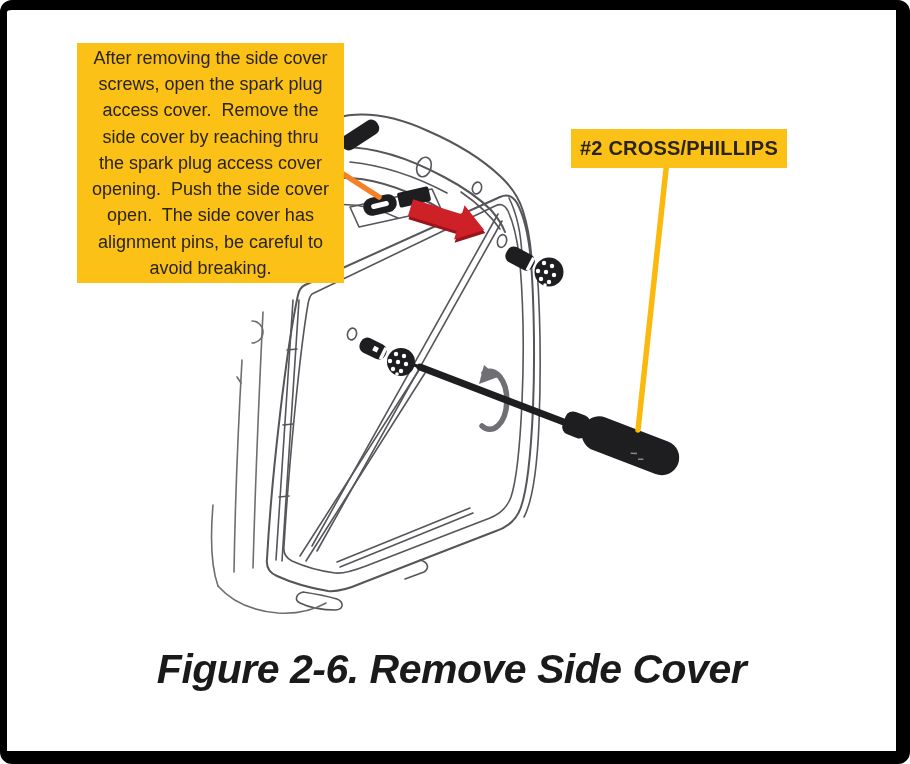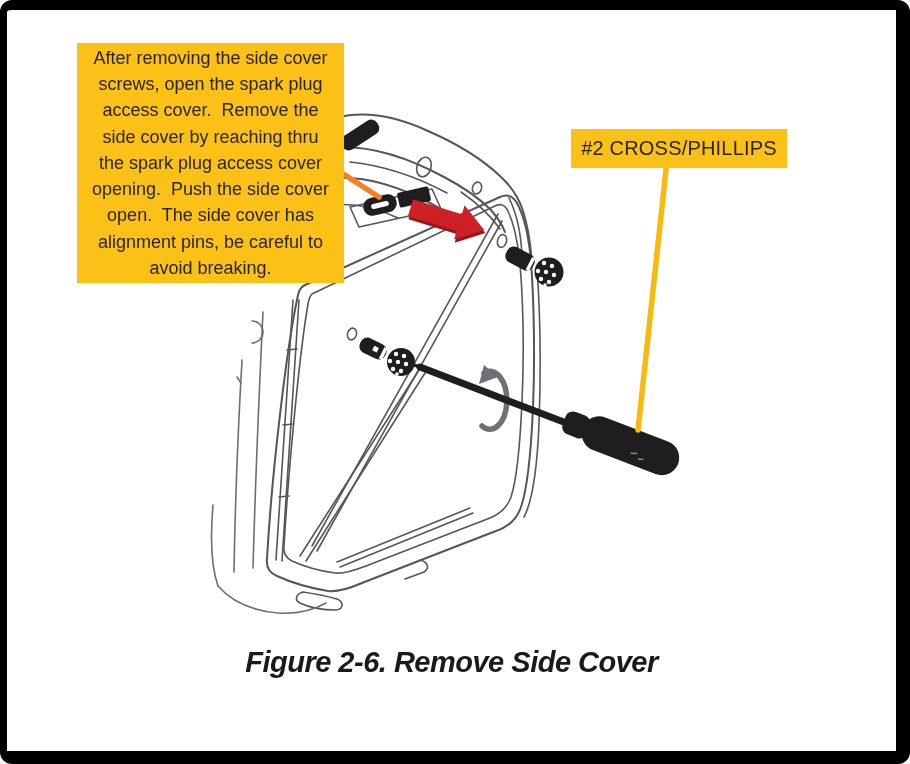--- a/index.html
+++ b/index.html
@@ -47,25 +47,25 @@
   .callout-text{
     color:var(--c-callout-text);font-size:18px;line-height:26.3px;
     text-align:center;white-space:pre-wrap;font-weight:500;
   }
   .tool-label{
     position:absolute;left:564px;top:119px;width:216px;height:39px;
     background:var(--c-callout-bg);
     display:flex;align-items:center;justify-content:center;box-sizing:border-box;
   }
   .tool-label-text{
-    color:var(--c-callout-text);font-size:20px;font-weight:400;letter-spacing:.2px;white-space:nowrap;text-align:center;
+    color:var(--c-callout-text);font-size:20px;font-weight:700;letter-spacing:.2px;white-space:nowrap;text-align:center;
   }
   .caption{
     position:absolute;left:0;top:636px;width:889px;text-align:center;
-    color:var(--c-caption-text);font-size:29px;font-weight:bold;font-style:italic;
+    color:var(--c-caption-text);font-size:41px;font-weight:bold;font-style:italic;
     letter-spacing:-0.5px;white-space:nowrap;
   }
 </style>
 </head>
 <body>
 
 <div class="frame">
 
   <svg class="art" viewBox="0 0 910 764" aria-hidden="true">
 

